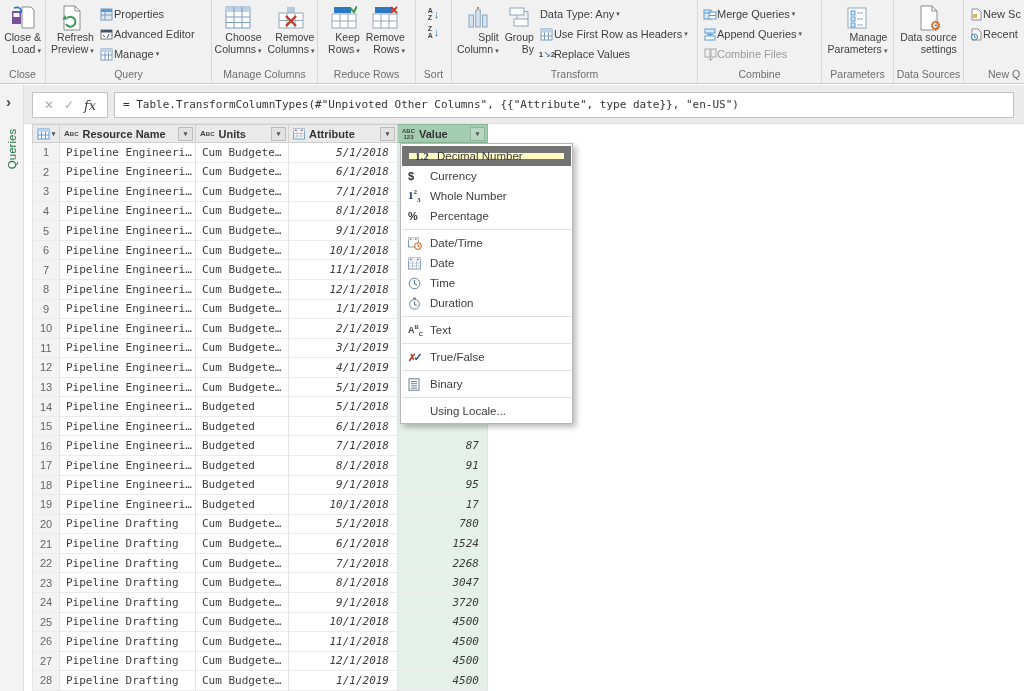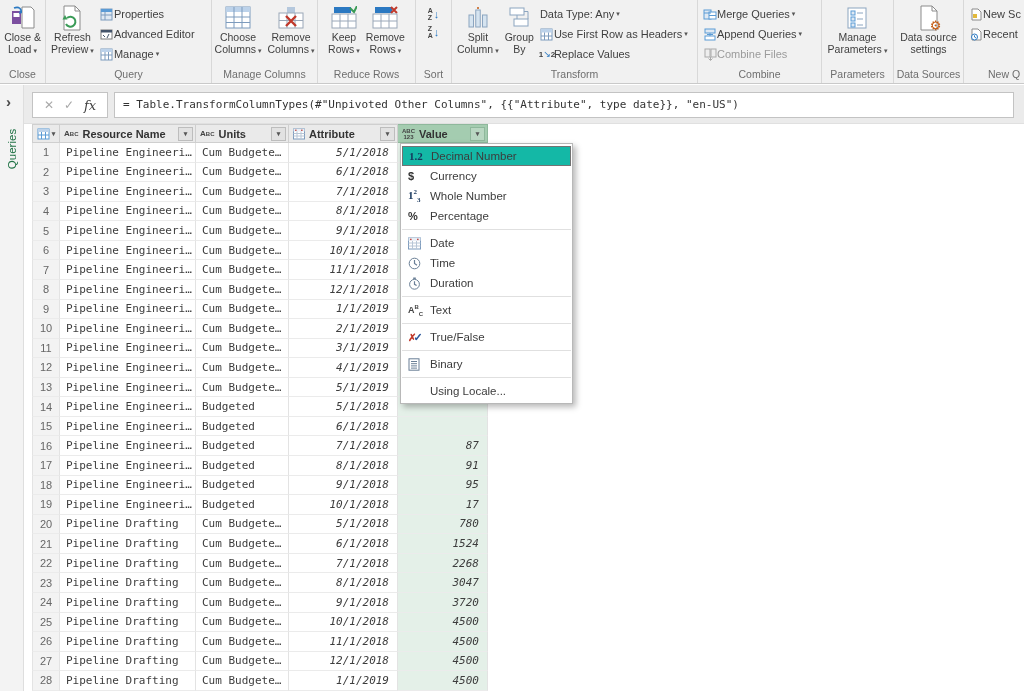--- a/index.html
+++ b/index.html
@@ -10,21 +10,21 @@
   
   .ribbon { position:absolute; left:0; top:0; width:1024px; height:84px;
             background:#f1f1f1; border-bottom:1px solid #c9c9c9; display:flex; }
   .rgroup { height:100%; display:flex; flex-direction:column; border-right:1px solid #d8d8d8; flex:0 0 auto; }
   .rg-body { flex:1; display:flex; align-items:flex-start; padding:3px 2px 0 2px; }
   .rg-label { height:16px; text-align:center; font-size:10.5px; color:#6e6e6e; line-height:14px;
               white-space:nowrap; overflow:hidden; }
   .rbtn-lg { display:flex; flex-direction:column; align-items:center; justify-content:flex-start;
              padding:2px 3px; cursor:default; }
   .rbtn-lg .ricon { height:26px; display:flex; align-items:center; justify-content:center; }
-  .rbtn-lg .rtext { font-size:10.5px; line-height:12px; color:#3f3f3f; text-align:center; white-space:nowrap; }
+  .rbtn-lg .rtext { font-size:10.5px; line-height:12px; color:#3f3f3f; text-align:right; white-space:nowrap; }
   .rstack { display:flex; flex-direction:column; justify-content:flex-start; padding-top:1px; }
   .rbtn-sm { height:20px; display:flex; align-items:center; font-size:11px; color:#3f3f3f;
              padding:0 3px; white-space:nowrap; cursor:default; }
   .rbtn-sm.disabled { color:#9b9b9b; }
   .caret { font-size:7px; color:#555; margin-left:2px; }
   .sicon { width:14px; height:14px; display:inline-flex; align-items:center; justify-content:center; flex:0 0 14px; }
   .sorticon { display:flex; align-items:center; height:18px; font-size:11px; }
   .sorticon .ltrs { display:flex; flex-direction:column; font-size:7px; font-weight:bold; color:#444; line-height:7px; }
   .sorticon .arr { color:#2b79c2; font-size:11px; margin-left:1px; }
   .rv1 { font-size:8px; font-weight:bold; color:#444; }
@@ -73,21 +73,21 @@
   .cell.c-res { width:136px; padding-left:6px; }
   .cell.c-units { width:93px; padding-left:6px; }
   .cell.c-attr { width:109px; justify-content:flex-end; padding-right:8px; font-style:italic; }
   .cell.c-val { width:90px; justify-content:flex-end; padding-right:8px; font-style:italic; background:#e4f0e8; }
 
   
   .type-menu { position:absolute; left:400px; top:143px; width:173px; background:#fff;
                border:1px solid #b8b8b8; box-shadow:3px 3px 6px rgba(0,0,0,0.28); padding:2px 0; z-index:10; }
   .mitem { height:20px; display:flex; align-items:center; padding:0 6px 0 7px; font-size:11.5px; color:#3c3c3c;
            cursor:default; }
-  .mitem.hl { background:#14b8a6; border:1px solid #737373; height:20px; margin:0 1px; padding:0 5px 0 6px; }
+  .mitem.hl { background:#fef9c3; border:7px solid #737373; height:20px; margin:0 1px; padding:0 5px 0 6px; }
   .micon { width:22px; flex:0 0 22px; display:inline-flex; align-items:center; justify-content:flex-start; }
   .mi-txt { font-weight:bold; color:#16365c; font-size:11px; font-family:"Liberation Serif", serif; }
   .mi-sym { font-weight:bold; color:#333; font-size:11px; }
   .msep { height:1px; background:#e0e0e0; margin:3px 1px; }
   .tf-x { color:#c0392b; font-size:10px; font-weight:bold; }
   .tf-v { color:#2b579a; font-size:11px; font-weight:bold; margin-left:-3px; }
   sup.tiny { font-size:7px; } sub.tiny { font-size:7px; }
 </style>
 </head>
 <body>
@@ -673,20 +673,33 @@
       </div>
       <div class="mitem">
         <span class="micon">
           <span class="mi-sym">%</span>
         </span>
         <span>Percentage</span>
       </div>
       <div class="msep"></div>
       <div class="mitem">
         <span class="micon">
+          <svg width="14" height="13" viewBox="0 0 14 13">
+            <rect x="0.5" y="1" width="10" height="9" fill="#fff" stroke="#7d9bbd"></rect>
+            <rect x="0.5" y="1" width="10" height="2.5" fill="#e8eef5"></rect>
+            <rect x="2" y="1.6" width="1.5" height="1.2" fill="#c0504d"></rect>
+            <rect x="7" y="1.6" width="1.5" height="1.2" fill="#c0504d"></rect>
+            <circle cx="10" cy="9" r="3.4" fill="#fff" stroke="#c55a11"></circle>
+            <path d="M10 7 V9 L11.6 10" fill="none" stroke="#c55a11"></path>
+          </svg>
+        </span>
+        <span>Date/Time</span>
+      </div>
+      <div class="mitem">
+        <span class="micon">
           <svg width="13" height="13" viewBox="0 0 13 13">
             <rect x="0.5" y="1" width="12" height="11" fill="#fff" stroke="#7d9bbd"></rect>
             <rect x="0.5" y="1" width="12" height="2.8" fill="#e8eef5"></rect>
             <rect x="2" y="1.7" width="1.6" height="1.4" fill="#c0504d"></rect>
             <rect x="9" y="1.7" width="1.6" height="1.4" fill="#c0504d"></rect>
             <path d="M0.5 6 H12.5 M0.5 9 H12.5 M4.5 4 V12 M8.5 4 V12" stroke="#b8c6d6"></path>
           </svg>
         </span>
         <span>Date</span>
       </div>

